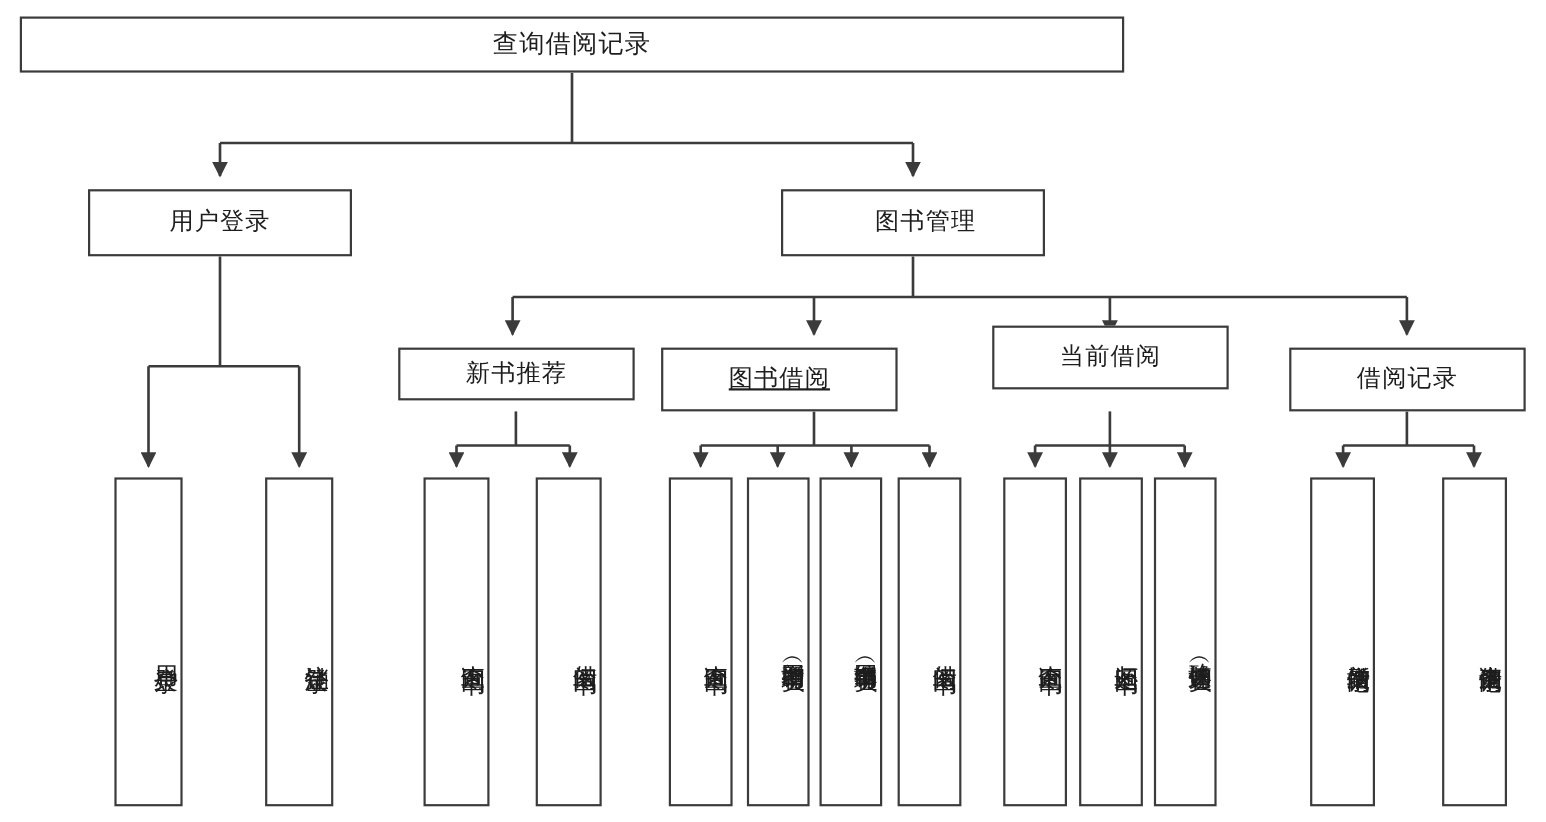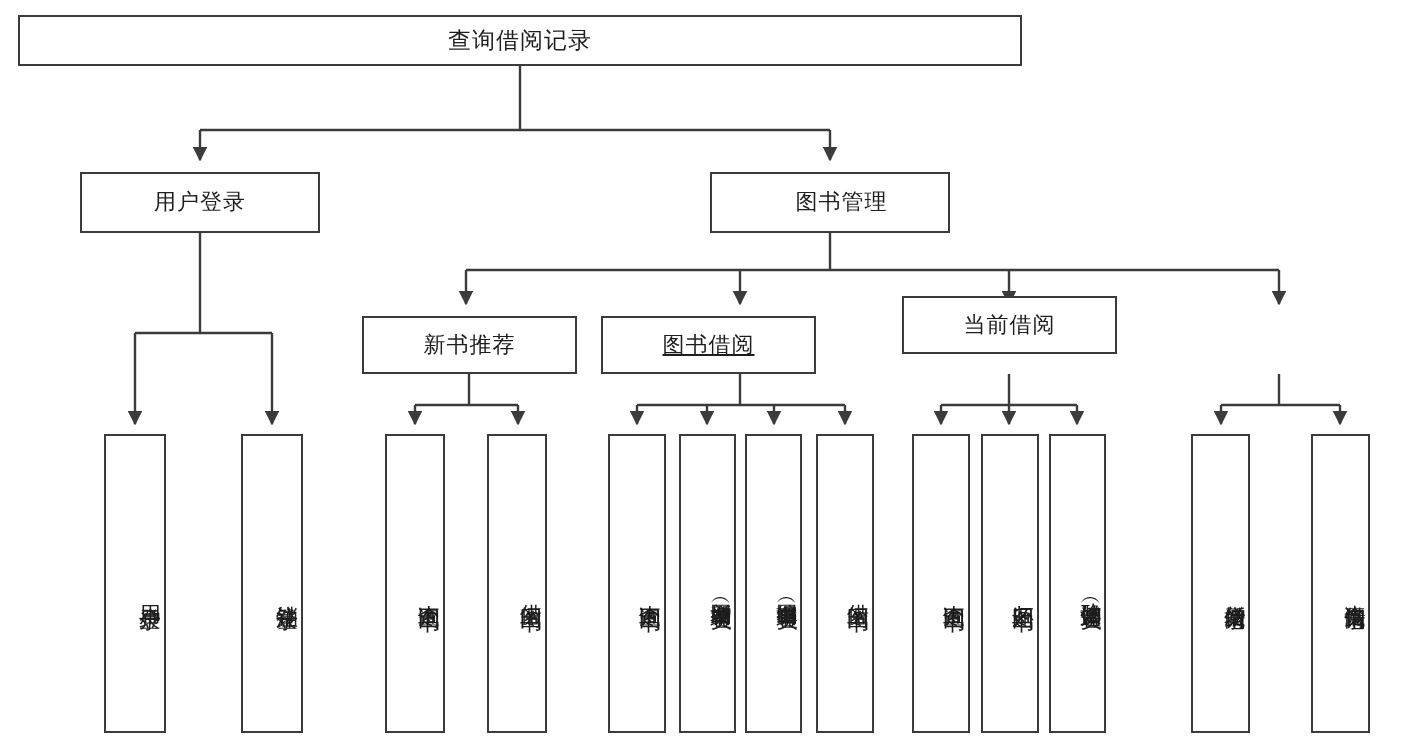--- a/index.html
+++ b/index.html
@@ -107,23 +107,24 @@
       <path d="M 1221 405 L 1221 424" marker-end="url(#arrow)"></path>
       <path d="M 1340 405 L 1340 424" marker-end="url(#arrow)"></path>
     </g>
   </svg>
 
   <div class="node horiz" id="root-node" style="left:18px;top:15px;width:1004px;height:51px;">查询借阅记录</div>
 
   <div class="node horiz" style="left:80px;top:172px;width:240px;height:61px;">用户登录</div>
   <div class="node horiz" style="left:710px;top:172px;width:240px;height:61px;padding-left:23px;">图书管理</div>
 
-  <div class="node horiz" style="left:362px;top:316px;width:215px;height:58px;">新书推荐</div>
+  <div class="node horiz" style="left:362px;top:316px;width:215px;height:48px;">新书推荐</div>
   <div class="node horiz" style="left:601px;top:316px;width:215px;height:58px;text-decoration:underline;">图书借阅</div>
   <div class="node horiz" style="left:902px;top:296px;width:215px;height:58px;">当前借阅</div>
+  <div class="node horiz" style="left:1172px;top:316px;width:215px;height:58px;">借阅记录</div>
 
   <div class="node vert" style="left:104px;top:434px;width:62px;height:299px;">用户登录</div>
   <div class="node vert" style="left:241px;top:434px;width:62px;height:299px;">注销登录</div>
 
   <div class="node vert" style="left:385px;top:434px;width:60px;height:299px;">查询图书</div>
   <div class="node vert" style="left:487px;top:434px;width:60px;height:299px;">借阅图书</div>
 
   <div class="node vert" style="left:608px;top:434px;width:58px;height:299px;">查询图书</div>
   <div class="node vert tight" style="left:679px;top:434px;width:57px;height:299px;">新增图书（管理员）</div>
   <div class="node vert tight" style="left:745px;top:434px;width:57px;height:299px;">编辑图书（管理员）</div>

